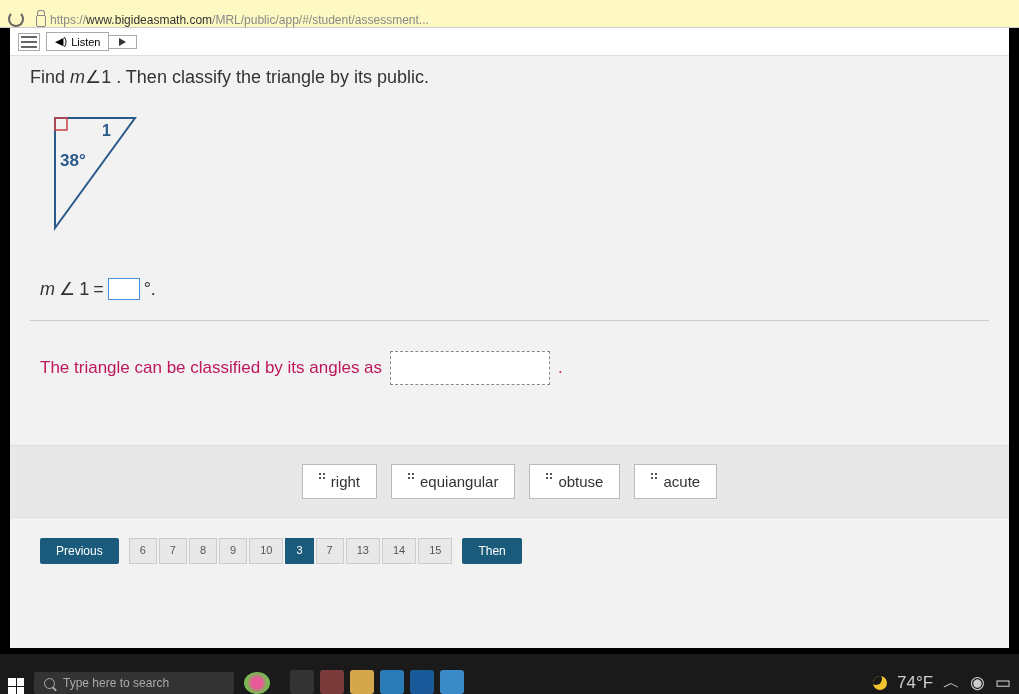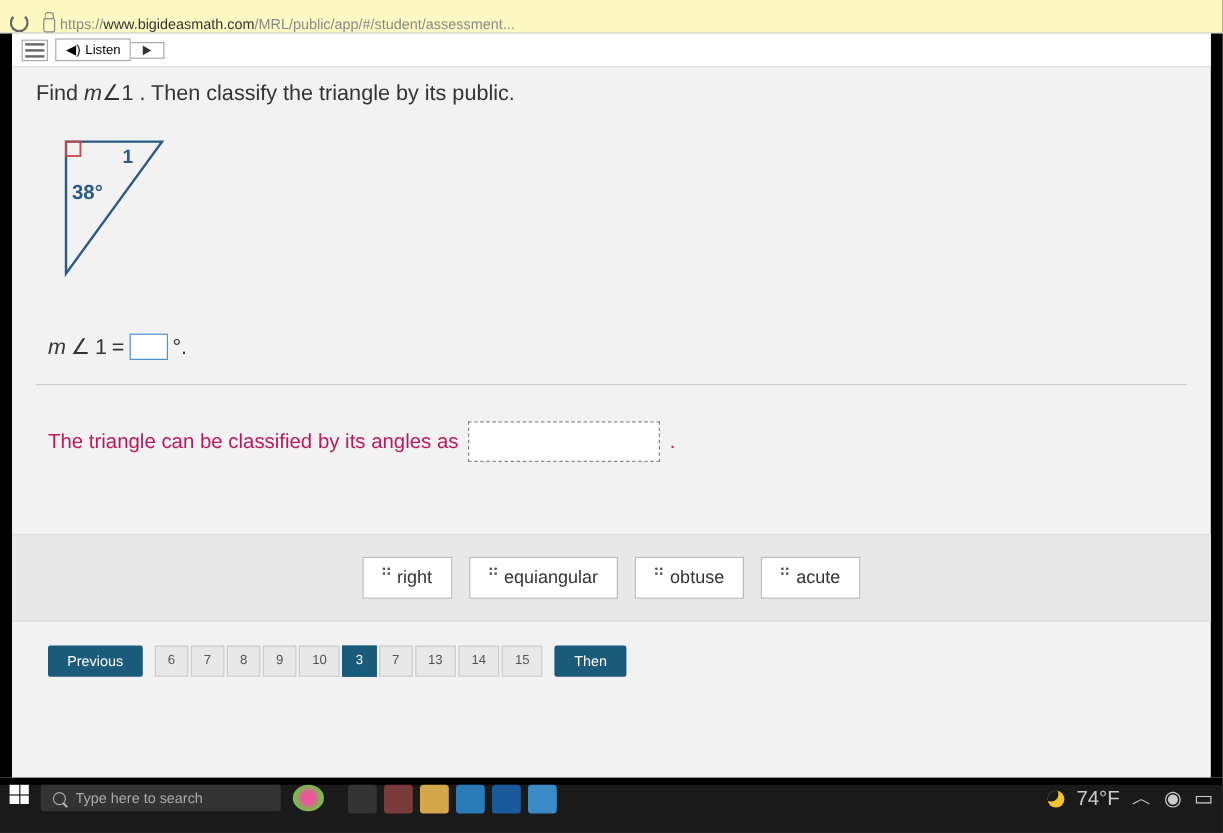--- a/index.html
+++ b/index.html
@@ -28,21 +28,21 @@
 .classify-line{font-size:17px;color:#be185d;margin:30px 0 60px 10px;display:flex;align-items:center;gap:8px}
 .drop-target{width:160px;height:34px;border:1.5px dashed #888;background:#fff}
 .options-bar{background:#e8e8e8;padding:18px 0;display:flex;justify-content:center;gap:14px;margin:0 -20px;border-top:1px solid #ddd;border-bottom:1px solid #ddd}
 .option{background:#fff;border:1px solid #bbb;padding:8px 16px;font-size:15px;color:#333;display:flex;align-items:flex-start;gap:6px}
 .grip{display:grid;grid-template-columns:repeat(2,2px);grid-template-rows:repeat(2,2px);gap:2px}
 .grip span{width:2px;height:2px;background:#555}
 .nav-bar{display:flex;gap:2px;margin:20px 0 0 0;padding:0 10px}
 .prev-btn,.next-btn{background:#1a5a7a;color:#fff;padding:6px 16px;font-size:12px;border-radius:2px}
 .page-num{background:#e8e8e8;border:1px solid #ccc;padding:5px 10px;font-size:11px;color:#555;min-width:26px;text-align:center}
 .page-num.active{background:#1a5a7a;color:#fff;border-color:#1a5a7a}
-.taskbar{position:absolute;bottom:0;left:0;right:0;height:40px;background:#1a1a1a;display:flex;align-items:flex-start;padding:0 8px;gap:10px}
+.taskbar{position:absolute;bottom:0;left:0;right:0;height:40px;background:#1a1a1a;display:flex;align-items:flex-end;padding:0 8px;gap:10px}
 .win-icon{width:16px;height:16px;display:grid;grid-template-columns:1fr 1fr;grid-template-rows:1fr 1fr;gap:1px}
 .win-icon span{background:#fff}
 .search-box{background:#333;border-radius:2px;padding:4px 10px;display:flex;align-items:center;gap:8px;color:#aaa;font-size:12px;width:200px}
 .search-icon{width:11px;height:11px;border:1.5px solid #aaa;border-radius:50%;position:relative}
 .search-icon::after{content:"";position:absolute;width:5px;height:1.5px;background:#aaa;bottom:-2px;right:-3px;transform:rotate(45deg)}
 .tray{margin-left:auto;display:flex;align-items:center;gap:10px;color:#ccc;font-size:17px}
 .moon{width:14px;height:14px;border-radius:50%;background:#f4c430;position:relative;overflow:hidden}
 .moon::after{content:"";position:absolute;width:12px;height:12px;border-radius:50%;background:#1a1a1a;top:-3px;left:-3px}
 .task-icons{display:flex;gap:6px;margin-left:10px}
 .task-icons .ti{width:24px;height:24px;border-radius:3px}

